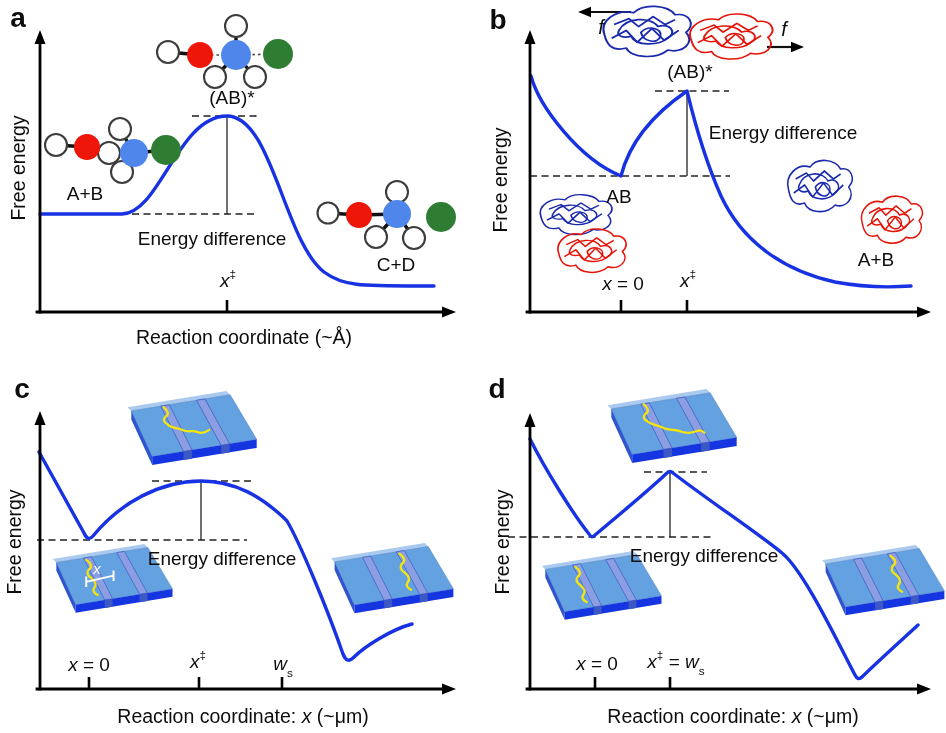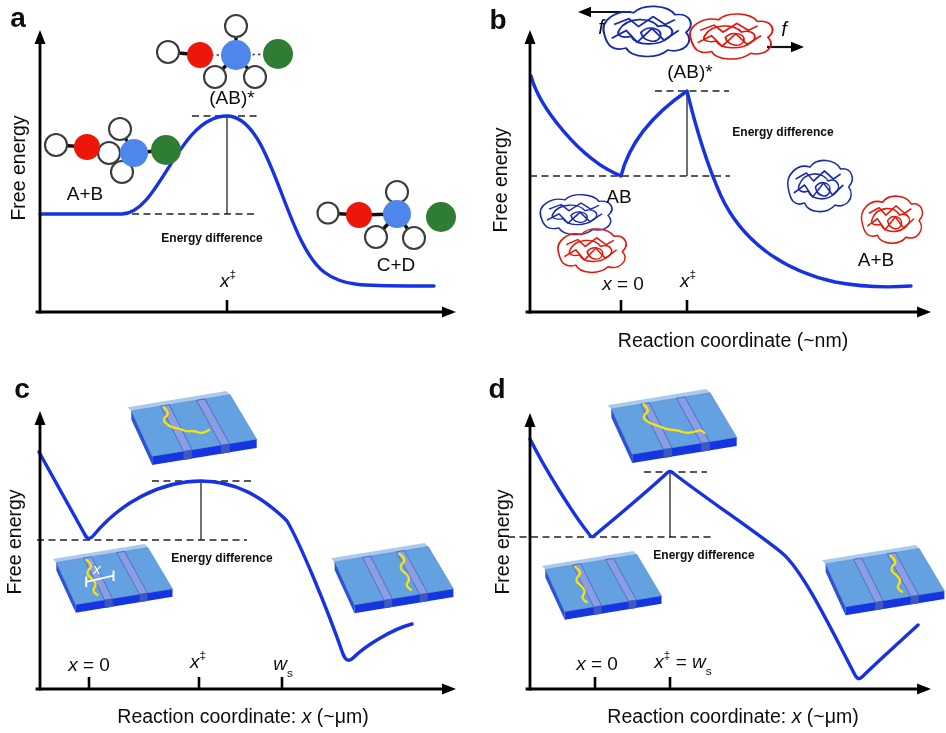--- a/index.html
+++ b/index.html
@@ -4,21 +4,21 @@
 <style>
   html,body { margin:0; padding:0; background:#ffffff; }
   body { width:946px; height:733px; position:relative; overflow:hidden;
          font-family:"Liberation Sans", sans-serif; color:#111; }
   .fig { position:absolute; left:0; top:0; width:946px; height:733px; background:#fff; }
   .panel { position:absolute; width:473px; height:367px; }
   .panel svg { position:absolute; left:0; top:0; }
   .plabel { position:absolute; transform:translate(-50%,-50%); white-space:nowrap; color:#0d0d0d; line-height:1; }
   .letter { font-weight:700; font-size:28px; }
   .state  { font-size:19px; }
-  .ed     { font-size:12px;font-weight:bold; }
+  .ed     { font-size:19px; }
   .tick   { font-size:19px; }
   .xlab   { font-size:19.5px; }
   .ylab   { font-size:19.5px; transform:translate(-50%,-50%) rotate(-90deg); }
   .f-label{ font-size:20px; font-style:italic; }
   .it     { font-style:italic; }
   .white-x{ color:#ffffff; font-size:15px; font-style:italic; }
   sup { font-size:62%; position:relative; top:-0.15em; }
   sub { font-size:62%; position:relative; bottom:-0.15em; }
   
   .axis    { stroke:#000; stroke-width:2.8; fill:none; stroke-linecap:square; }
@@ -117,20 +117,21 @@
           <circle class="atom-w" cx="397" cy="192" r="11"></circle>
         <circle class="atom-w" cx="376" cy="237" r="11"></circle>
           <circle class="atom-w" cx="414" cy="238" r="11"></circle>
         <circle class="atom-r" cx="359" cy="215" r="13"></circle>
           <circle class="atom-b" cx="397" cy="214" r="14"></circle>
         <circle class="atom-g" cx="441" cy="217" r="15"></circle>
       </g>
     </svg>
     <div class="plabel letter" style="left:18px;top:18px">a</div>
     <div class="plabel ylab" style="left:19px;top:168px">Free energy</div>
+    <div class="plabel xlab" style="left:244px;top:338px">Reaction coordinate (~Å)</div>
     <div class="plabel state" style="left:85px;top:193px">A+B</div>
     <div class="plabel state" style="left:232px;top:97px">(AB)*</div>
     <div class="plabel state" style="left:396px;top:264px">C+D</div>
     <div class="plabel ed" style="left:212px;top:238px">Energy difference</div>
     <div class="plabel tick" style="left:228px;top:280px"><span class="it">x</span><sup>‡</sup></div>
   </div>
 
   <div class="panel" style="left:473px;top:0">
     <svg width="473" height="367">
       <path class="dash" d="M57,176 L257,176"></path>
@@ -157,21 +158,20 @@
       </g>
       <use href="#prot" transform="translate(124,3) scale(1.22,0.98)" style="color:#1a2aad"></use>
       <use href="#prot" transform="translate(211,11) scale(1.15,0.88)" style="color:#e51408"></use>
       <use href="#prot" transform="translate(62,192) scale(1.0,0.78)" style="color:#1a2aad"></use>
       <use href="#prot" transform="translate(80,226) scale(0.95,0.85)" style="color:#e51408"></use>
       <use href="#prot" transform="translate(310,157) scale(0.9,1.0)" style="color:#1a2aad"></use>
       <use href="#prot" transform="translate(384,193) scale(0.85,0.92)" style="color:#e51408"></use>
     </svg>
     <div class="plabel letter" style="left:25px;top:20px">b</div>
     <div class="plabel ylab" style="left:28px;top:180px">Free energy</div>
-    <div class="plabel xlab" style="left:260px;top:341px">Reaction coordinate (~nm)</div>
     <div class="plabel f-label" style="left:128px;top:27px">f</div>
     <div class="plabel f-label" style="left:311px;top:29px">f</div>
     <div class="plabel state" style="left:217px;top:71px">(AB)*</div>
     <div class="plabel state" style="left:146px;top:196px">AB</div>
     <div class="plabel state" style="left:403px;top:259px">A+B</div>
     <div class="plabel ed" style="left:310px;top:132px">Energy difference</div>
     <div class="plabel tick" style="left:150px;top:283px"><span class="it">x</span><span> = 0</span></div>
     <div class="plabel tick" style="left:215px;top:280px"><span class="it">x</span><sup>‡</sup></div>
   </div>
 
@@ -243,16 +243,16 @@
       <g transform="translate(340,178) scale(0.9)">
         <use href="#slab"></use>
           <use href="#poly-t2"></use>
       </g>
     </svg>
     <div class="plabel letter" style="left:24px;top:22px">d</div>
     <div class="plabel ylab" style="left:30px;top:175px">Free energy</div>
     <div class="plabel xlab" style="left:260px;top:350px"><span>Reaction coordinate: </span><span class="it">x</span><span> (~μm)</span></div>
     <div class="plabel ed" style="left:231px;top:188px">Energy difference</div>
     <div class="plabel tick" style="left:124px;top:296px"><span class="it">x</span><span> = 0</span></div>
-    <div class="plabel tick" style="left:210px;top:296px"><span class="it">x</span><sup>‡</sup><span> = </span><span class="it">w</span><sub>s</sub></div>
+    <div class="plabel tick" style="left:203px;top:296px"><span class="it">x</span><sup>‡</sup><span> = </span><span class="it">w</span><sub>s</sub></div>
   </div>
 
 </div>
 
 </body></html>

